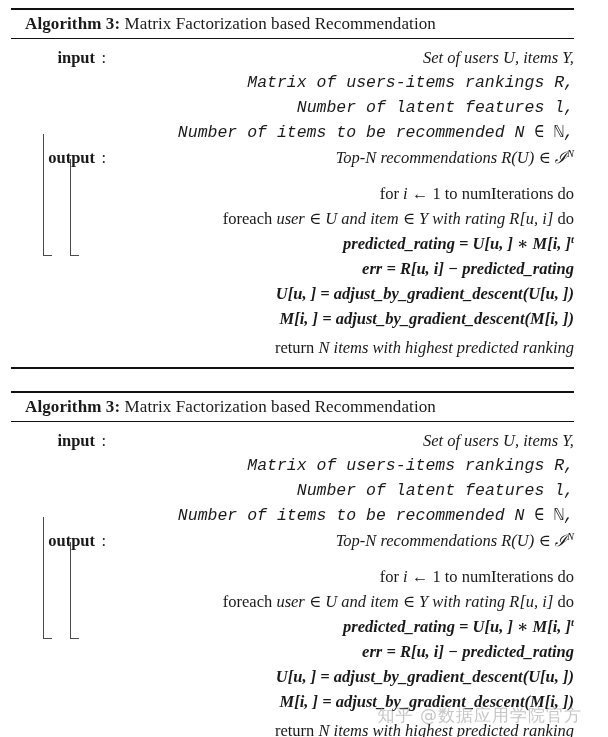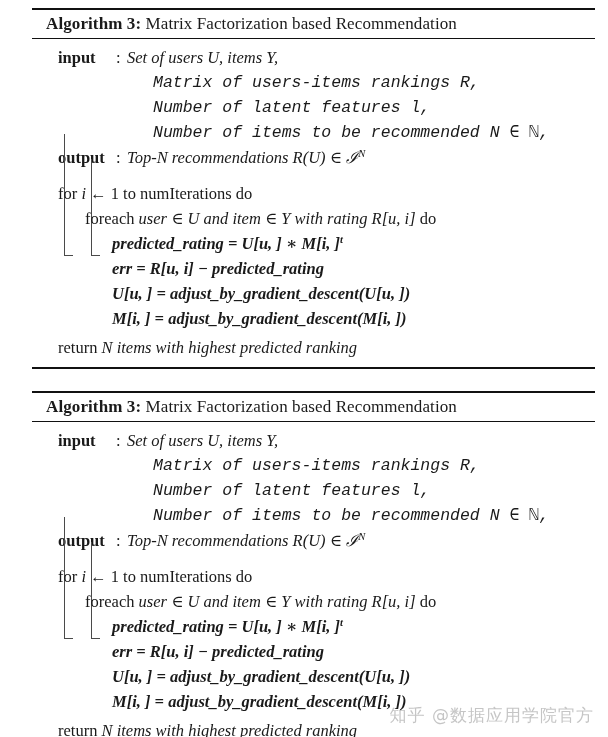--- a/index.html
+++ b/index.html
@@ -14,21 +14,21 @@
     overflow: hidden;
     font-family: "Liberation Serif", "DejaVu Serif", serif;
     color: #1a1a1a;
   }
 
   .page {
     position: relative;
     width: 608px;
     height: 737px;
     box-sizing: border-box;
-    padding: 8px 23px 0 32px;
+    padding: 8px 23px 0 11px;
   }
 
   
   .algorithm {
     position: relative;
     width: 563px;
     box-sizing: border-box;
   }
   .algorithm + .algorithm { margin-top: 22px; }
 
@@ -94,26 +94,26 @@
     width: 1.4px;
     background: #4a4a4a;
   }
   .vfoot {
     position: absolute;
     height: 1.4px;
     width: 9px;
     background: #4a4a4a;
   }
 
-  .body-area { position: relative; }
+  .body-area { position: relative; text-align: right; }
 
   
   .watermark {
     position: absolute;
-    right: 14px;
+    right: 26px;
     bottom: 10px;
     font-family: "DejaVu Sans", sans-serif;
     font-size: 17px;
     letter-spacing: 1px;
     color: rgba(150,150,150,0.55);
     white-space: nowrap;
     pointer-events: none;
   }
 </style>
 </head>

